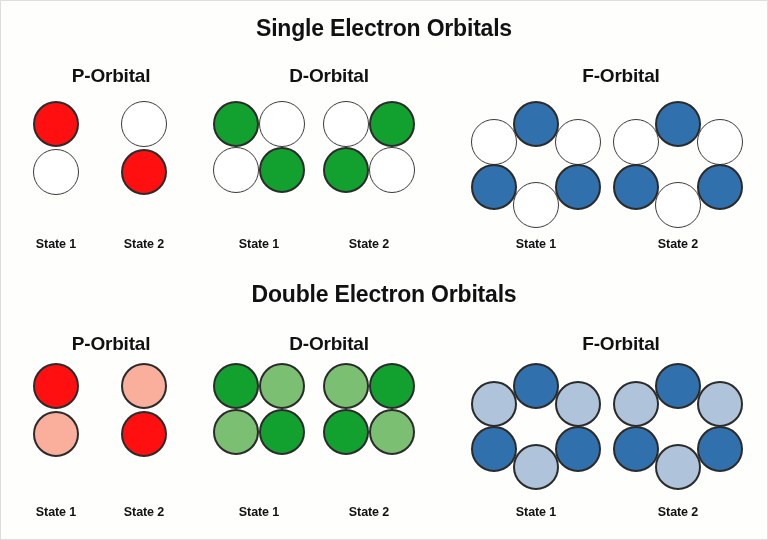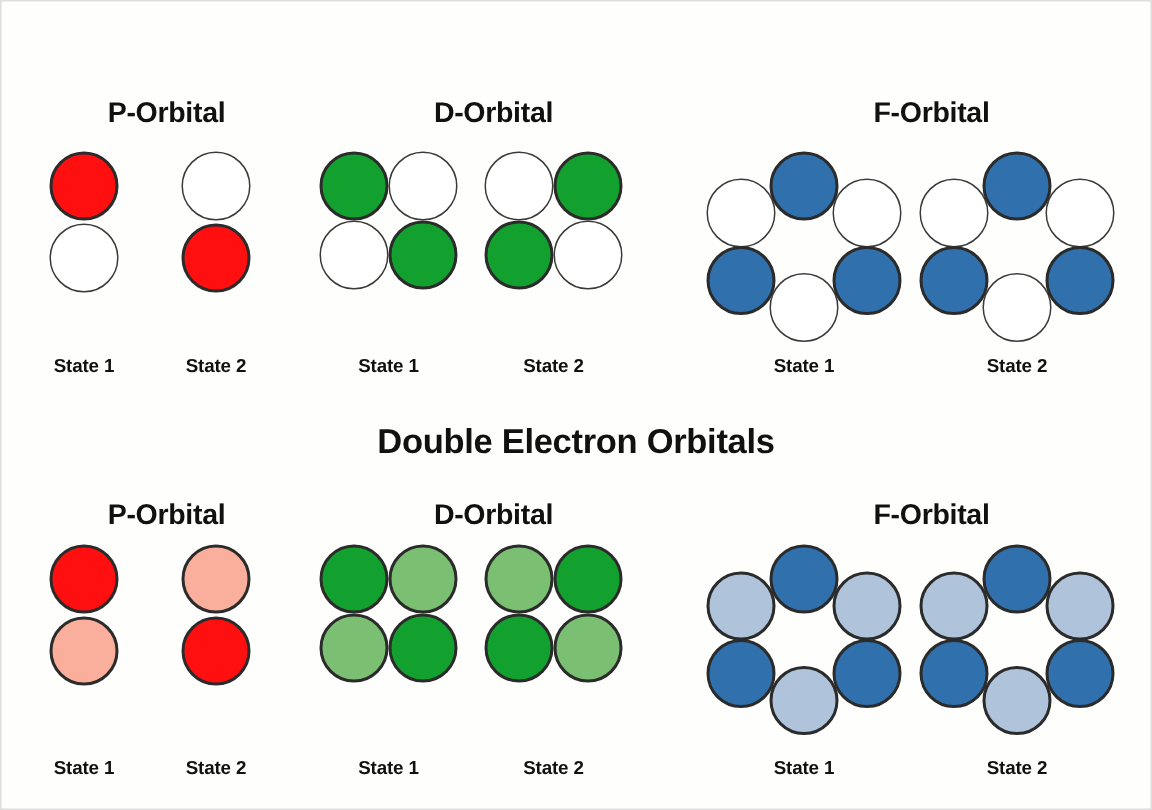--- a/index.html
+++ b/index.html
@@ -54,20 +54,21 @@
     border: 1.6px solid #3a3a3a;
   }
   .group {
     position: absolute;
   }
 </style>
 </head>
 <body>
 
 <div id="canvas">
+    <div class="section-title" style="top: 14px;">Single Electron Orbitals</div>
     <div class="orbital-heading" style="top: 64px; left: 30px; width: 160px;">P-Orbital</div>
     <div class="group" style="left: 32px; top: 100px;">
       <div class="orb" style="left: 0px; top: 0px; width: 46px; height: 46px; background: rgb(255, 15, 15);"></div>
       <div class="orb thin" style="left: 0px; top: 48px; width: 46px; height: 46px; background: rgb(255, 255, 255);"></div>
     </div>
     <div class="state-label" style="top: 236px; left: 10px; width: 90px;">State 1</div>
     <div class="group" style="left: 120px; top: 100px;">
       <div class="orb thin" style="left: 0px; top: 0px; width: 46px; height: 46px; background: rgb(255, 255, 255);"></div>
       <div class="orb" style="left: 0px; top: 48px; width: 46px; height: 46px; background: rgb(255, 15, 15);"></div>
     </div>

